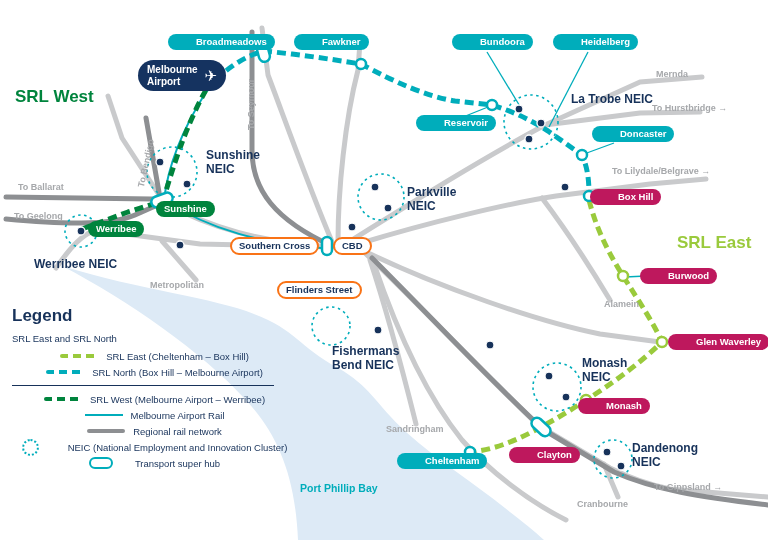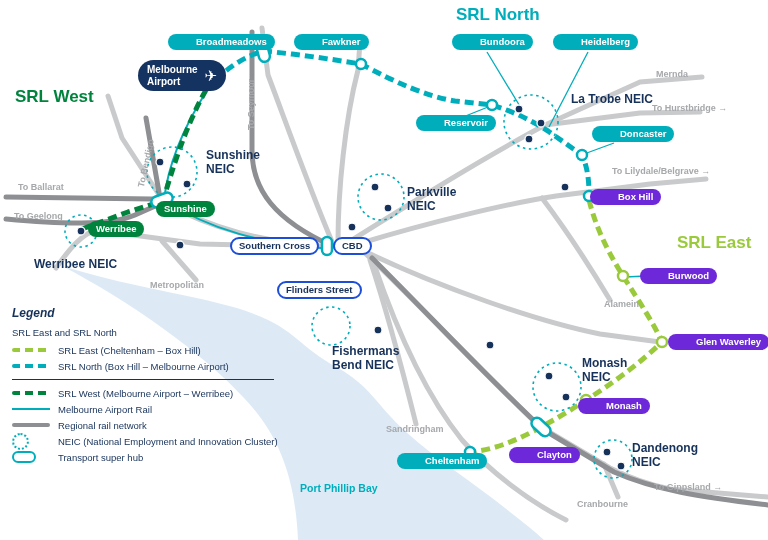--- a/index.html
+++ b/index.html
@@ -7,41 +7,41 @@
     position:relative;width:768px;height:540px;background:#fff;overflow:hidden;
     font-family:"Liberation Sans",sans-serif;
   }
   .map-root svg{position:absolute;left:0;top:0;}
   .pill{
     position:absolute;font-size:9.5px;font-weight:bold;color:#fff;
     padding:3px 8px;border-radius:10px;white-space:nowrap;line-height:1;z-index:5;
   }
   .pill.teal{background:#00adbb;padding-left:28px;}
   .pill.green{background:#00843d;}
-  .pill.lgreen{background:#6d28d9;padding-left:28px;}
-  .pill.white{background:#fff;color:#17325a;border:2px solid #1d4ed8;padding:2px 7px;}
+  .pill.lgreen{background:#be185d;padding-left:28px;}
+  .pill.white{background:#fff;color:#17325a;border:2px solid #f97316;padding:2px 7px;}
   .airport-pill{
     position:absolute;background:#153360;color:#fff;border-radius:16px;
     padding:4px 9px;display:flex;align-items:center;gap:7px;z-index:5;
   }
   .airport-pill .ap-text{display:flex;flex-direction:column;font-size:10px;font-weight:bold;line-height:1.15;}
   .airport-pill .plane{font-size:15px;line-height:1;}
   .region{position:absolute;font-size:17px;font-weight:bold;white-space:nowrap;z-index:4;}
   .region.west{color:#00843d;}
   .region.north{color:#00adbb;}
   .region.east{color:#9aca3c;}
   .bay-label{position:absolute;color:#00adbb;font-size:10.5px;font-weight:bold;white-space:nowrap;z-index:4;}
   .neic{position:absolute;color:#17325a;font-weight:bold;font-size:12px;line-height:1.2;white-space:nowrap;z-index:4;}
   .dest{position:absolute;color:#a6a8ab;font-size:9px;font-weight:bold;white-space:nowrap;z-index:4;}
   .dest.rot{transform-origin:0 0;}
   
   .legend{position:absolute;left:12px;top:306px;width:285px;color:#17325a;z-index:6;}
-  .legend-title{font-size:12px;font-weight:bold;margin-bottom:7px;font-style:italic;}
+  .legend-title{font-size:17px;font-weight:bold;margin-bottom:7px;}
   .legend-sub{font-size:9.5px;margin-bottom:4px;}
-  .lrow{display:flex;align-items:center;gap:8px;height:16px;}
+  .lrow{display:flex;align-items:center;gap:8px;height:16px;justify-content:center;}
   .lrow .ltxt{font-size:9.5px;white-space:nowrap;}
   .lsw{width:38px;flex:none;display:flex;align-items:center;justify-content:flex-start;}
   .dash{height:4px;width:38px;border-radius:2px;}
   .dash.e{background:repeating-linear-gradient(90deg,#9aca3c 0 8px,transparent 8px 13px);}
   .dash.n{background:repeating-linear-gradient(90deg,#00adbb 0 8px,transparent 8px 13px);}
   .dash.w{background:repeating-linear-gradient(90deg,#00843d 0 8px,transparent 8px 13px);}
   .thinline{height:2px;width:38px;background:#00adbb;}
   .thickline{height:4px;width:38px;border-radius:2px;}
   .thickline.metro{background:#c9cacc;}
   .thickline.regional{background:#8d8f92;}
@@ -150,21 +150,20 @@
 
     <g fill="#fff" stroke="#00adbb" stroke-width="2.5">
       <rect x="252" y="45.5" width="22" height="11" rx="5.5" transform="rotate(75 263 51)"></rect>
       <rect x="151" y="194.5" width="22" height="11" rx="5.5" transform="rotate(-20 162 200)"></rect>
       <rect x="530" y="421.5" width="22" height="11" rx="5.5" transform="rotate(43 541 427)"></rect>
       <rect x="318" y="241" width="18" height="10" rx="5" transform="rotate(90 327 246)"></rect>
     </g>
   </svg>
 
   <div class="region west" style="left:15px;top:87px">SRL West</div>
-  <div class="region north" style="left:456px;top:5px">SRL North</div>
   <div class="region east" style="left:677px;top:233px">SRL East</div>
   <div class="bay-label" style="left:300px;top:482px">Port Phillip Bay</div>
 
   <div class="pill teal" style="left:168px;top:34px">Broadmeadows</div>
   <div class="pill teal" style="left:294px;top:34px">Fawkner</div>
   <div class="pill teal" style="left:452px;top:34px">Bundoora</div>
   <div class="pill teal" style="left:553px;top:34px">Heidelberg</div>
   <div class="pill teal" style="left:416px;top:115px">Reservoir</div>
   <div class="pill teal" style="left:592px;top:126px">Doncaster</div>
   <div class="pill teal" style="left:397px;top:453px">Cheltenham</div>

